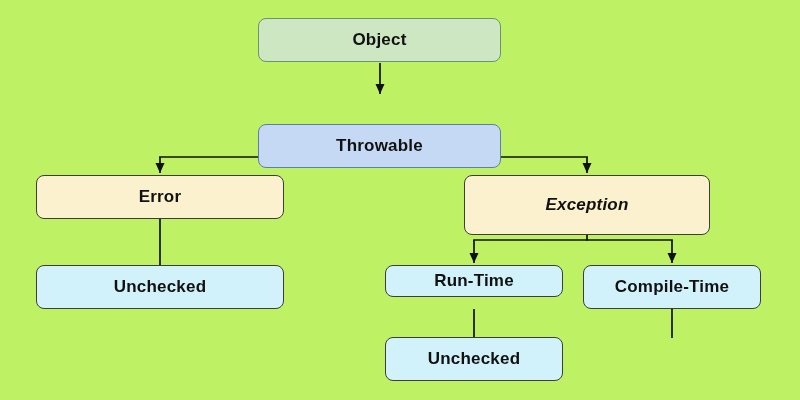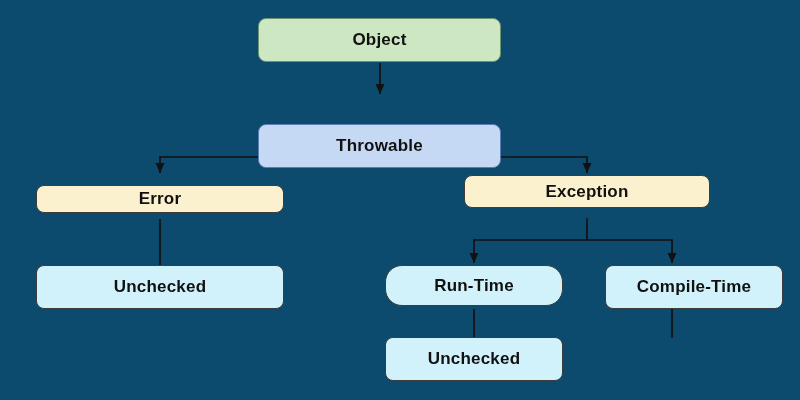--- a/index.html
+++ b/index.html
@@ -4,21 +4,21 @@
 <style>
   html, body {
     margin: 0;
     padding: 0;
     background: #ffffff;
   }
   .canvas {
     position: relative;
     width: 800px;
     height: 400px;
-    background: #0c4a6e;
+    background: #bef264;
     overflow: hidden;
     font-family: "Liberation Sans", sans-serif;
     text-align: center;
   }
   svg.edges {
     position: absolute;
     left: 0;
     top: 0;
     pointer-events: none;
   }
@@ -35,24 +35,24 @@
     border: 1.7px solid #3d3d3d;
     border-radius: 8px;
     font-weight: bold;
     font-size: 17px;
     color: #111111;
     letter-spacing: 0.2px;
   }
   
   .n-object        { left: 258px; top: 18px;  width: 243px; height: 44px; }
   .n-throwable     { left: 258px; top: 96px;  width: 243px; height: 44px; margin-top: 28px; }
-  .n-error         { left: 36px;  top: 175px; width: 248px; height: 28px; margin-top: 10px; }
-  .n-exception     { left: 464px; top: 175px; width: 246px; height: 33px; }
+  .n-error         { left: 36px;  top: 175px; width: 248px; height: 44px; }
+  .n-exception     { left: 464px; top: 175px; width: 246px; height: 60px; font-style: italic; }
   .n-error-unchecked   { left: 36px;  top: 265px; width: 248px; height: 44px; }
-  .n-runtime       { left: 385px; top: 265px; width: 178px; height: 41px; border-radius: 17px; }
+  .n-runtime       { left: 385px; top: 265px; width: 178px; height: 32px; }
   .n-compiletime   { left: 583px; top: 265px; width: 178px; height: 44px; }
   .n-runtime-unchecked { left: 385px; top: 337px; width: 178px; height: 44px; }
   .n-checked       { left: 583px; top: 337px; width: 178px; height: 44px; }
 </style>
 </head>
 <body>
 
 <div class="canvas">
 
   <svg class="edges" width="800" height="400" viewBox="0 0 800 400" aria-hidden="true">
@@ -97,21 +97,21 @@
   </div>
 
   <div class="node n-error-unchecked" style="background: rgb(210, 242, 251); border-color: rgb(61, 61, 61);">
     <span>Unchecked</span>
   </div>
 
   <div class="node n-runtime" style="background: rgb(210, 242, 251); border-color: rgb(61, 61, 61);">
     <span>Run-Time</span>
   </div>
 
-  <div class="node n-compiletime" style="background: rgb(210, 242, 251); border-color: rgb(61, 61, 61); margin-left: 22px;">
+  <div class="node n-compiletime" style="background: rgb(210, 242, 251); border-color: rgb(61, 61, 61);">
     <span>Compile-Time</span>
   </div>
 
   <div class="node n-runtime-unchecked" style="background: rgb(210, 242, 251); border-color: rgb(61, 61, 61);">
     <span>Unchecked</span>
   </div>
 
 
 </div>
 

